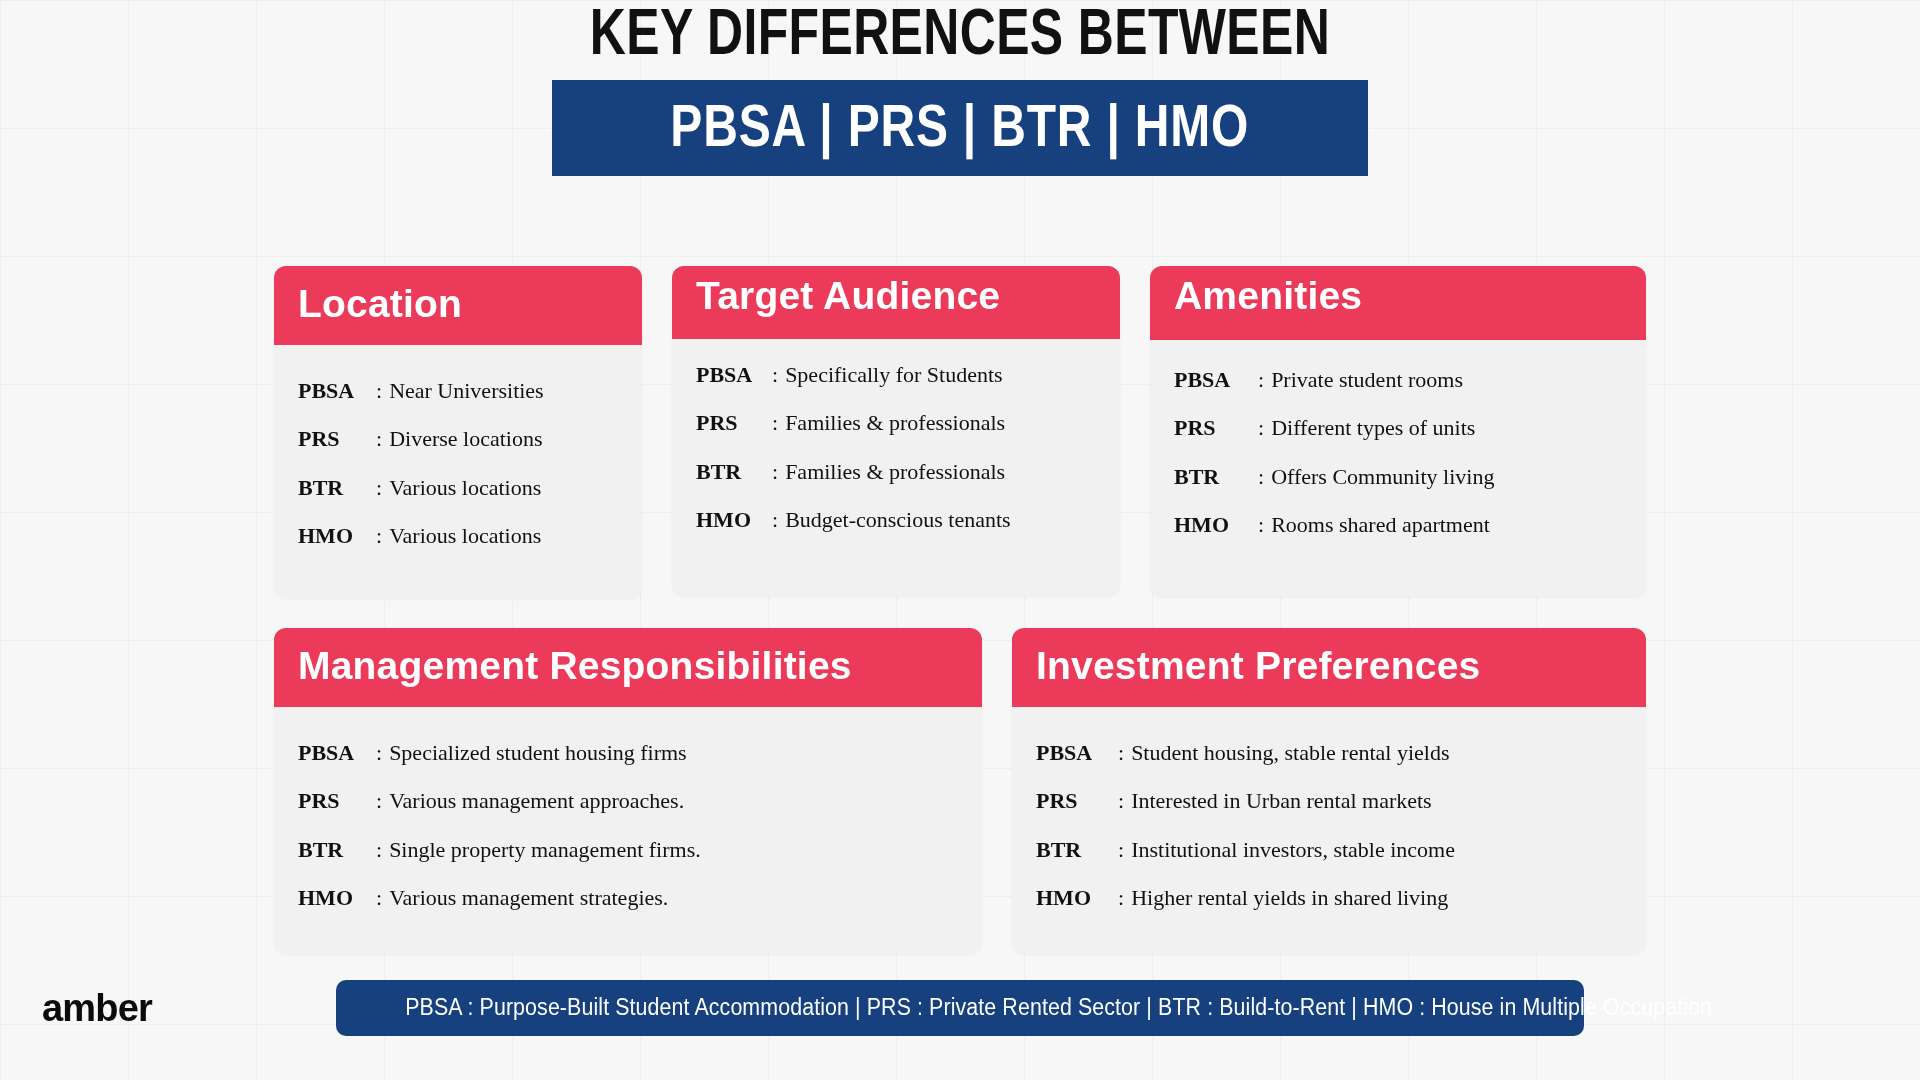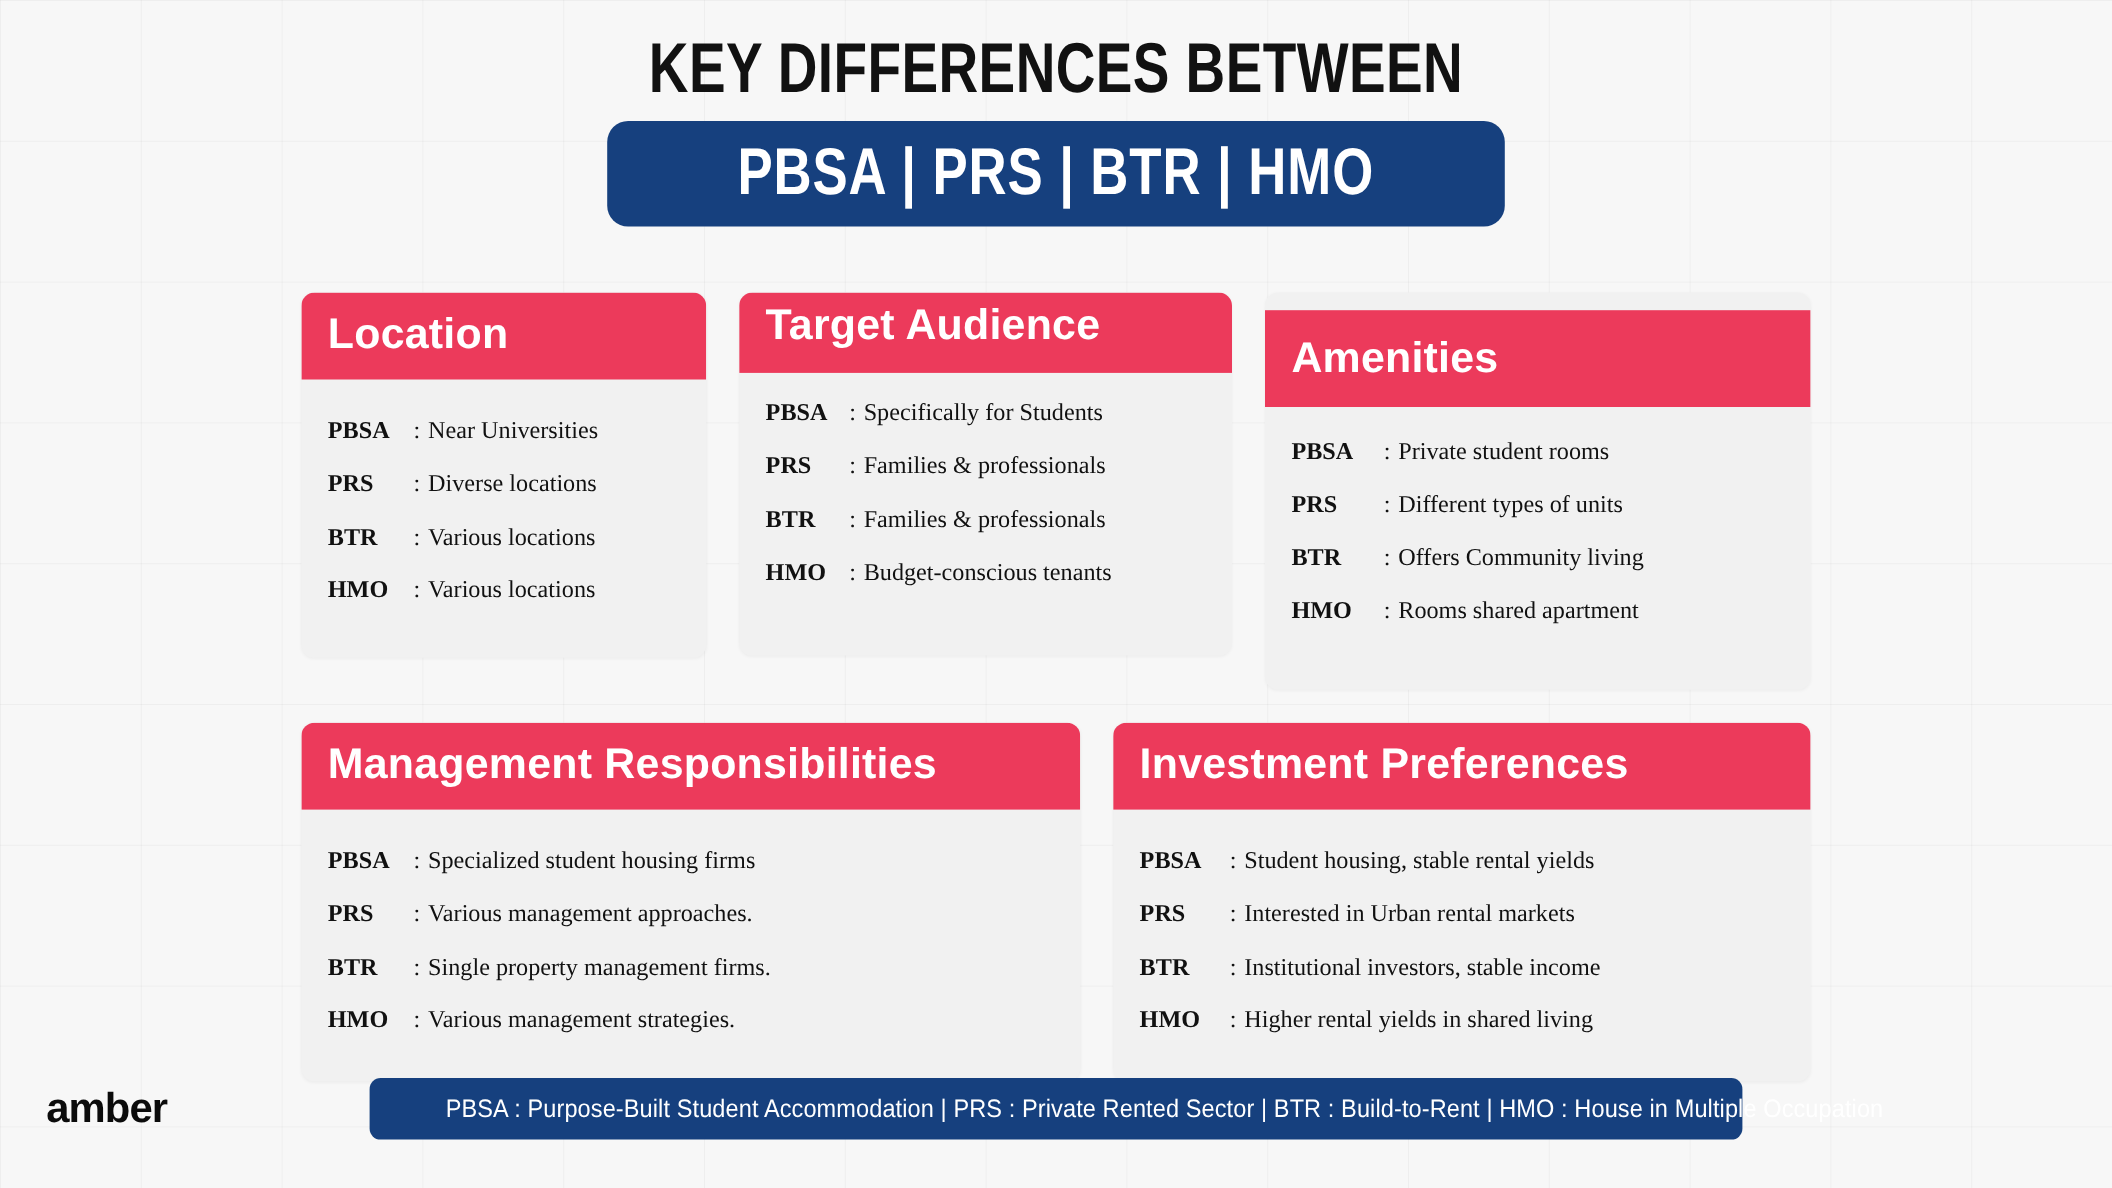--- a/index.html
+++ b/index.html
@@ -13,41 +13,40 @@
     background-image:
       linear-gradient(to right, rgba(0,0,0,0.035) 1px, transparent 1px),
       linear-gradient(to bottom, rgba(0,0,0,0.035) 1px, transparent 1px);
     background-size:128px 128px;
     font-family:"Liberation Sans", sans-serif;
     position:relative;
     overflow:hidden;
   }
 
   
-  .header { width:100%; text-align:center; padding-top:30px; }
+  .header { width:100%; text-align:center; }
 
   .main-title {
     font-family:"Liberation Sans Narrow","Liberation Sans", sans-serif;
     font-weight:bold;
     font-size:64px;
     line-height:1.0;
     letter-spacing:0.5px;
     color:#111111;
     transform:scaleX(0.78);
     transform-origin:center center;
     white-space:nowrap;
   }
 
   .title-banner {
     display:inline-block;
     background:#16407e;
     margin-top:16px;
     padding:16px 46px 20px 46px;
     min-width:712px;
-    border-radius:19px;
   }
 
   .banner-text {
     font-family:"Liberation Sans Narrow","Liberation Sans", sans-serif;
     font-weight:bold;
     font-size:60px;
     line-height:1.0;
     color:#ffffff;
     letter-spacing:1px;
     transform:scaleX(0.8);
@@ -129,21 +128,21 @@
   .card-mgmt      { width:708px; }
   .card-invest    { width:634px; }
 
   .card-location  .card-body { padding-top:32px; padding-bottom:48px; }
   .card-audience  .card-body { padding-top:22px; padding-bottom:62px; }
   .card-amenities .card-body { padding-top:26px; padding-bottom:58px; }
   .card-mgmt      .card-body { padding-top:32px; padding-bottom:42px; }
   .card-invest    .card-body { padding-top:32px; padding-bottom:42px; }
 
   .card-audience .card-header { padding-top:8px; padding-bottom:20px; }
-  .card-amenities .card-header { padding-top:22px; padding-bottom:21px;margin-top:16px; }
+  .card-amenities .card-header { padding-top:8px; padding-bottom:21px; }
 
   
   .footer-area {
     position:absolute;
     left:0; bottom:0;
     width:1920px;
     height:160px;
   }
 
   .logo {

